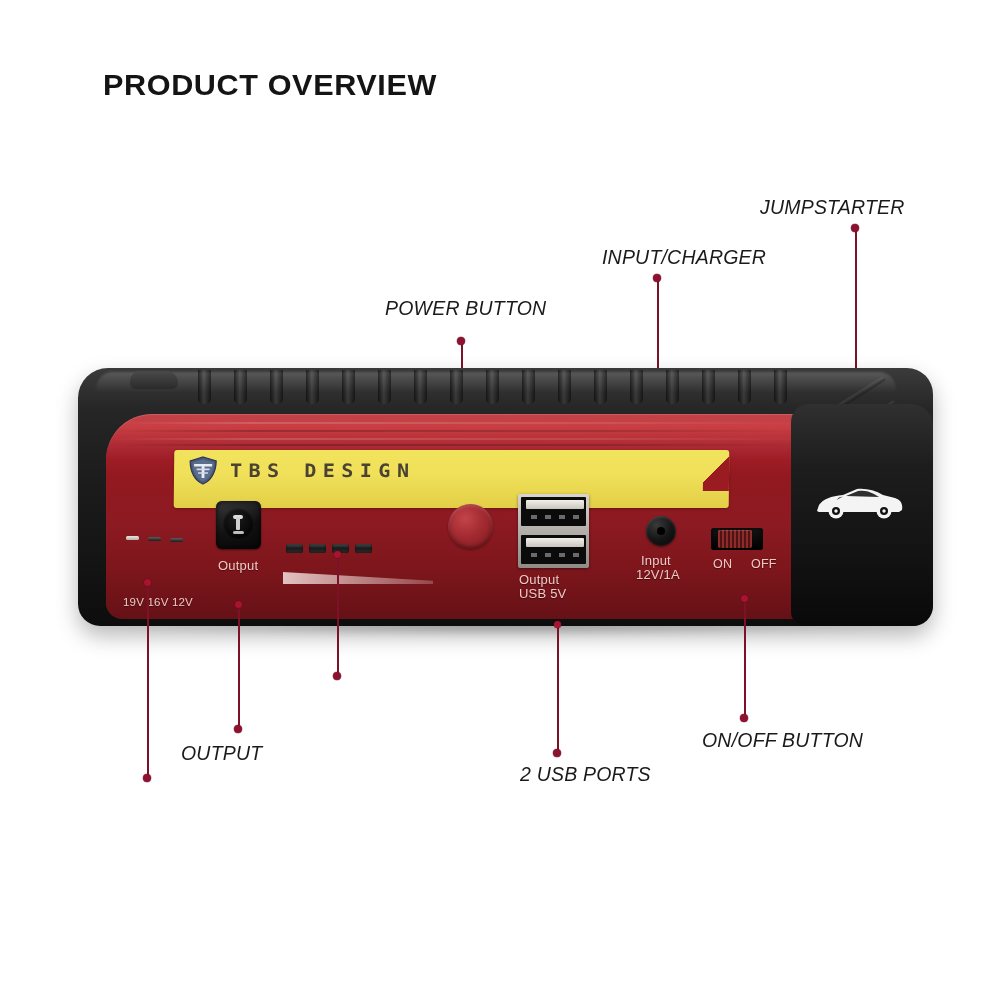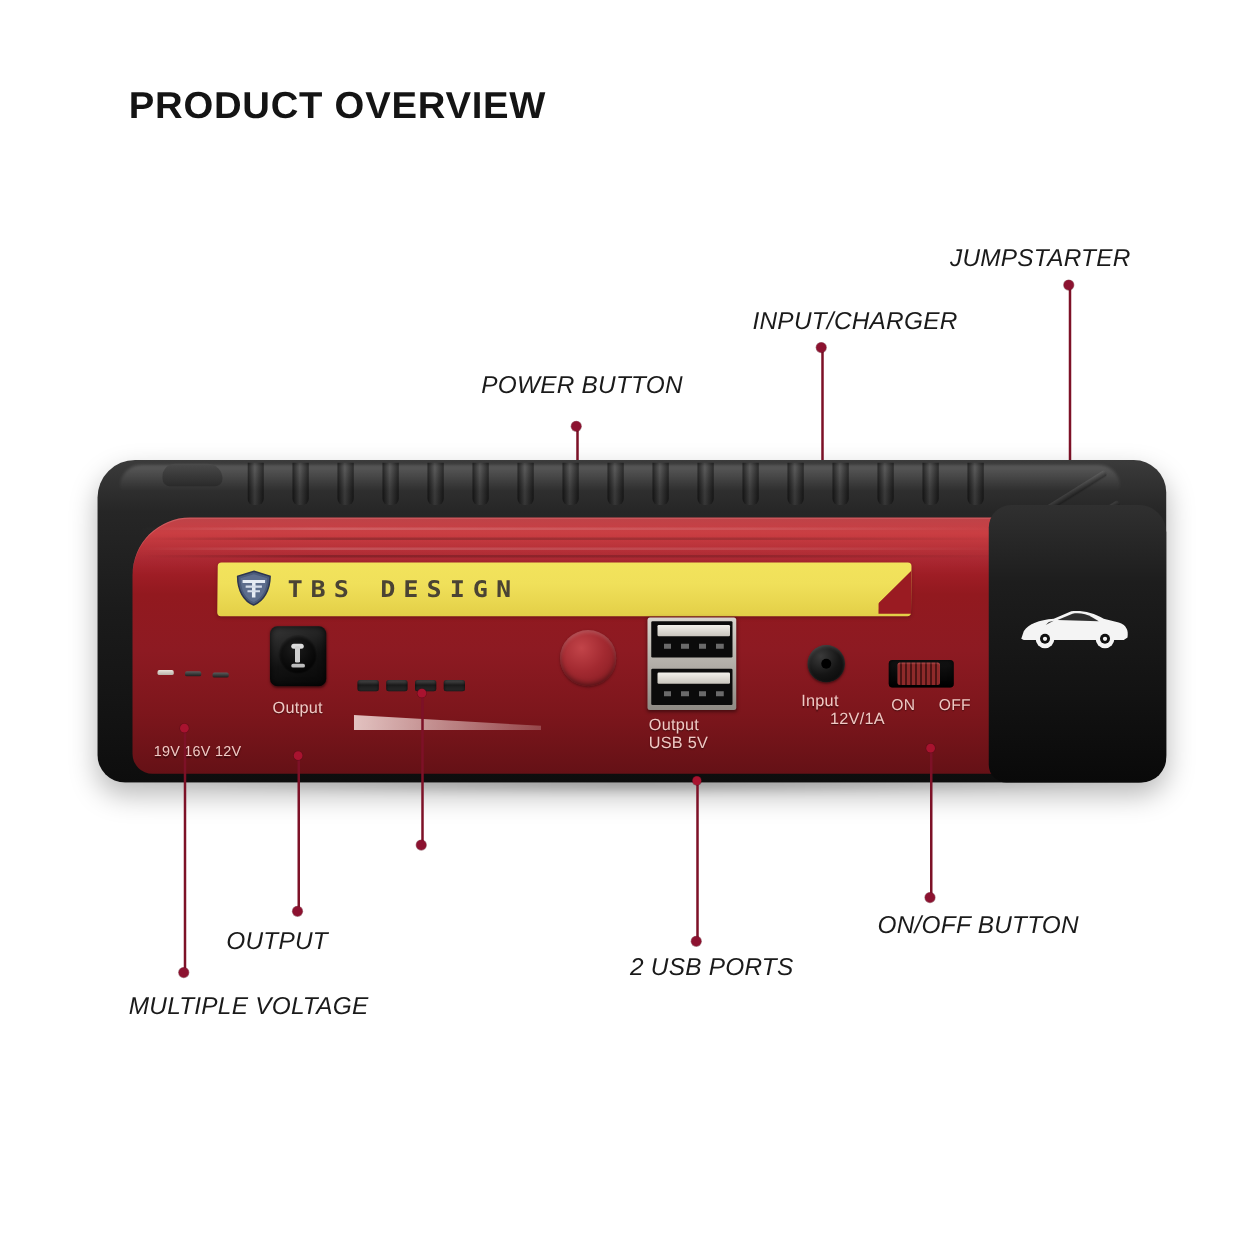--- a/index.html
+++ b/index.html
@@ -164,21 +164,21 @@
   .rib-dark {
     background: linear-gradient(90deg, rgba(0,0,0,0.0), rgba(0,0,0,0.22) 20%, rgba(0,0,0,0.16) 70%, rgba(0,0,0,0));
   }
 
   
   .stripe {
     position: absolute;
     left: 96px;
     top: 82px;
     width: 555px;
-    height: 43px;
+    height: 58px;
     background: linear-gradient(180deg,#f2e35c 0%, #f0e05a 40%, #e3cf47 100%);
     border-radius: 3px;
     transform: skewX(-0.6deg);
     box-shadow: 0 1px 3px rgba(0,0,0,0.25);
   }
   .stripe-clip {
     position: absolute;
     right: 0; top: 0;
     width: 26px; height: 41px;
     background: linear-gradient(135deg, transparent 48%, #9a1b22 49%);
@@ -528,21 +528,21 @@
       <div class="usb-slot" style="top:41px;">
         <div class="usb-tongue" style="top:3px;"></div>
         <div class="usb-pins" style="top:18px;"></div>
       </div>
     </div>
     <div class="face-label" style="left:441px; top:205px; font-size:13px;">Output</div>
     <div class="face-label" style="left:441px; top:219px; font-size:13px;">USB 5V</div>
 
     <div class="input-jack"></div>
     <div class="face-label" style="left:563px; top:186px; font-size:13px;">Input</div>
-    <div class="face-label" style="left:558px; top:200px; font-size:13px;margin-left:28px;">12V/1A</div>
+    <div class="face-label" style="left:558px; top:200px; font-size:13px;">12V/1A</div>
 
     <div class="switch">
       <div class="switch-knob"></div>
     </div>
     <div class="face-label" style="left:635px; top:190px; font-size:12.5px;">ON</div>
     <div class="face-label" style="left:673px; top:190px; font-size:12.5px;">OFF</div>
 
     <div class="jump-module">
       <div class="car-icon">
         <svg viewBox="0 0 92 34" width="92" height="34">
@@ -579,16 +579,15 @@
 
   <div class="leader leader-v" style="left:744px; top:599px; height:118px;"></div>
   <div class="dot dot-sm" style="left:741px; top:595px; background:#a8132f;"></div>
   <div class="dot" style="left:740px; top:714px;"></div>
 
   <div class="callout-label" style="left:760px; top:196px;">JUMPSTARTER</div>
   <div class="callout-label" style="left:602px; top:246px;">INPUT/CHARGER</div>
   <div class="callout-label" style="left:385px; top:297px;">POWER BUTTON</div>
   <div class="callout-label" style="left:702px; top:729px;">ON/OFF BUTTON</div>
   <div class="callout-label" style="left:181px; top:742px;">OUTPUT</div>
-  <div class="callout-label" style="left:504px; top:763px;">2 USB PORTS</div>
-  <div class="callout-label" style="left:103px; top:794px;">MULTIPLE VOLTAGE</div>
+  <div class="callout-label" style="left:520px; top:763px;">2 USB PORTS</div>
 
 </div>
 
 </body></html>

